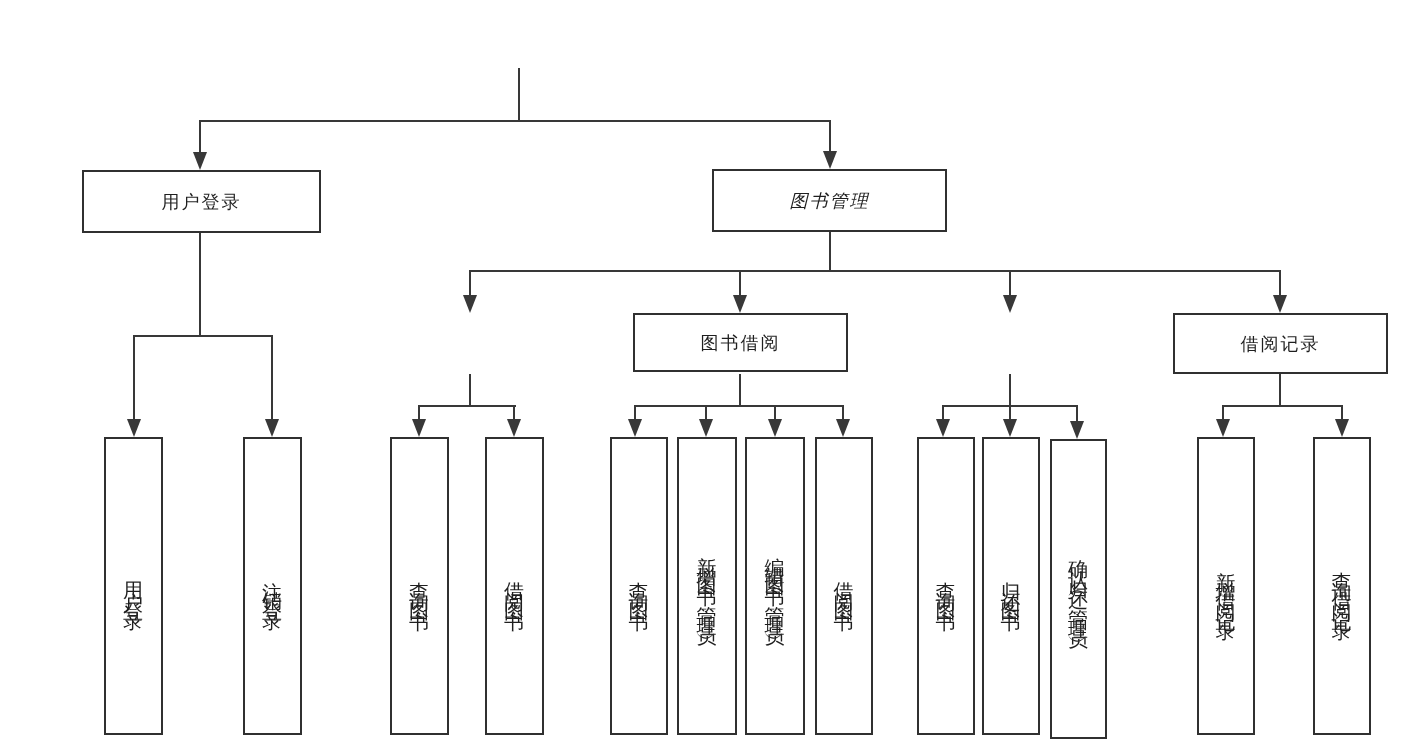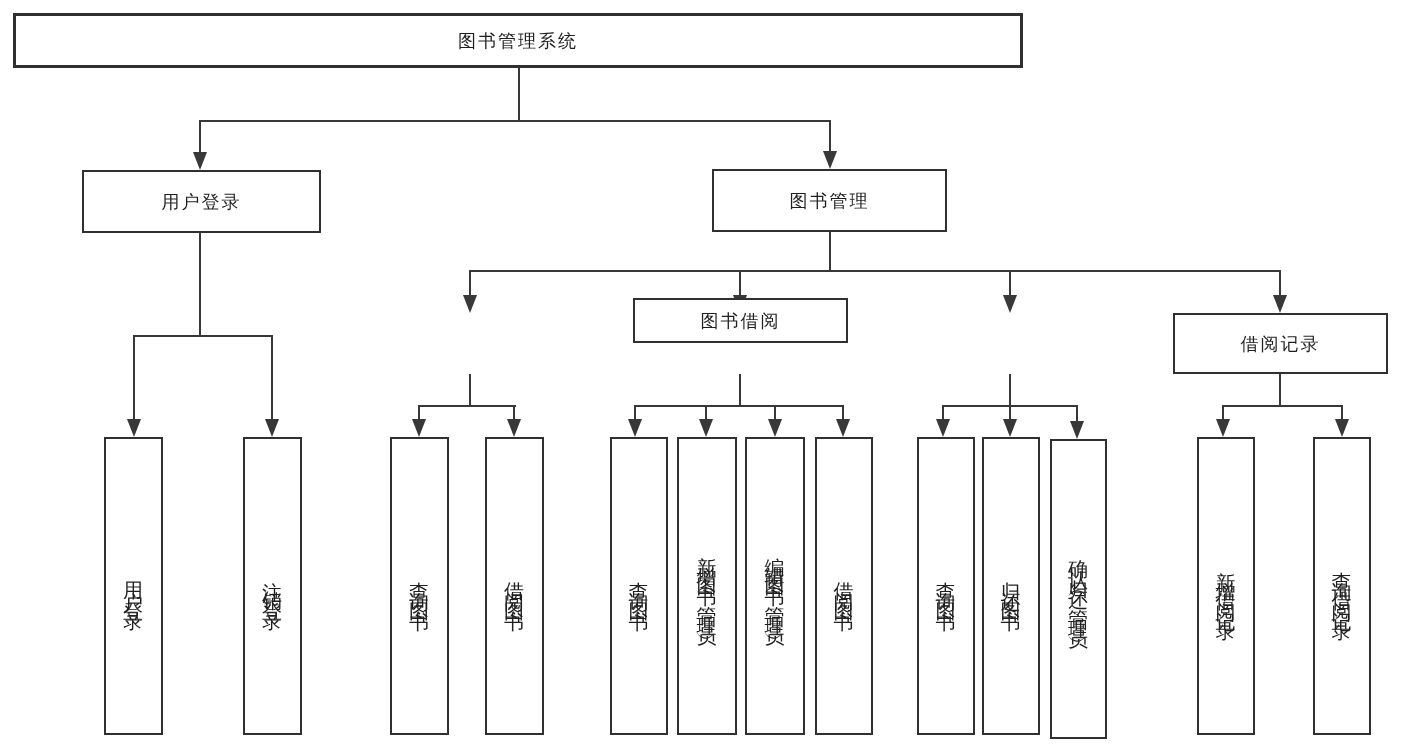--- a/index.html
+++ b/index.html
@@ -35,35 +35,32 @@
     position:absolute;right:6px;bottom:3px;
     font-size:21px;letter-spacing:1px;color:var(--watermark);
     white-space:nowrap;z-index:5;
   }
 </style>
 </head>
 <body>
 
 <div class="canvas">
 
-  <div class="box root" style="left:13px;top:13px;width:1010px;height:55px;">
-    <span class="hlabel">图书管理系统</span>
-  </div>
 
   <div class="l" style="left:518px;top:68px;width:2px;height:54px;"></div>
   <div class="l" style="left:199px;top:120px;width:632px;height:2px;"></div>
   <div class="l" style="left:199px;top:120px;width:2px;height:33px;"></div>
   <div class="ar" style="left:193px;top:152px;"></div>
   <div class="l" style="left:829px;top:120px;width:2px;height:32px;"></div>
   <div class="ar" style="left:823px;top:151px;"></div>
 
   <div class="box" style="left:82px;top:170px;width:239px;height:63px;">
     <span class="hlabel">用户登录</span>
   </div>
-  <div class="box" style="left:712px;top:169px;width:235px;height:63px;">
+  <div class="box" style="left:712px;top:169px;width:235px;height:63px;font-style:italic;">
     <span class="hlabel">图书管理</span>
   </div>
 
   <div class="l" style="left:199px;top:233px;width:2px;height:104px;"></div>
   <div class="l" style="left:133px;top:335px;width:140px;height:2px;"></div>
   <div class="l" style="left:133px;top:335px;width:2px;height:86px;"></div>
   <div class="ar" style="left:127px;top:419px;"></div>
   <div class="l" style="left:271px;top:335px;width:2px;height:86px;"></div>
   <div class="ar" style="left:265px;top:419px;"></div>
 
@@ -74,21 +71,21 @@
   <div class="l" style="left:469px;top:270px;width:812px;height:2px;"></div>
   <div class="l" style="left:469px;top:270px;width:2px;height:27px;"></div>
   <div class="ar" style="left:463px;top:295px;"></div>
   <div class="l" style="left:739px;top:270px;width:2px;height:27px;"></div>
   <div class="ar" style="left:733px;top:295px;"></div>
   <div class="l" style="left:1009px;top:270px;width:2px;height:27px;"></div>
   <div class="ar" style="left:1003px;top:295px;"></div>
   <div class="l" style="left:1279px;top:270px;width:2px;height:27px;"></div>
   <div class="ar" style="left:1273px;top:295px;"></div>
 
-  <div class="box" style="left:633px;top:298px;width:215px;height:45px;">
+  <div class="box" style="left:633px;top:313px;width:215px;height:59px;">
     <span class="hlabel">图书借阅</span>
   </div>
   <div class="box" style="left:1173px;top:313px;width:215px;height:61px;">
     <span class="hlabel">借阅记录</span>
   </div>
 
   <div class="l" style="left:469px;top:374px;width:2px;height:33px;"></div>
   <div class="l" style="left:418px;top:405px;width:98px;height:2px;"></div>
   <div class="l" style="left:418px;top:405px;width:2px;height:16px;"></div>
   <div class="ar" style="left:412px;top:419px;"></div>

